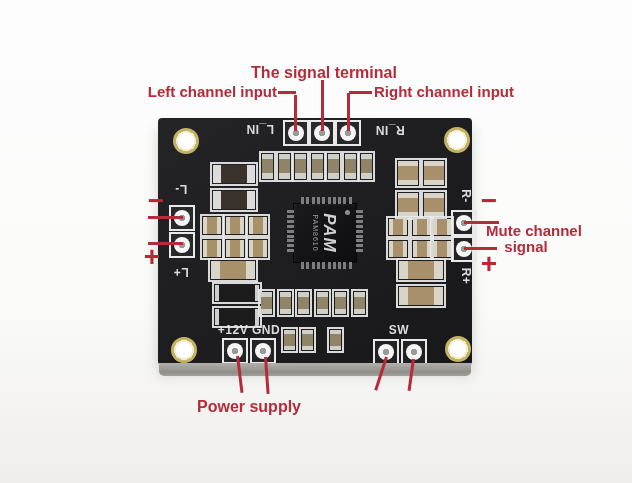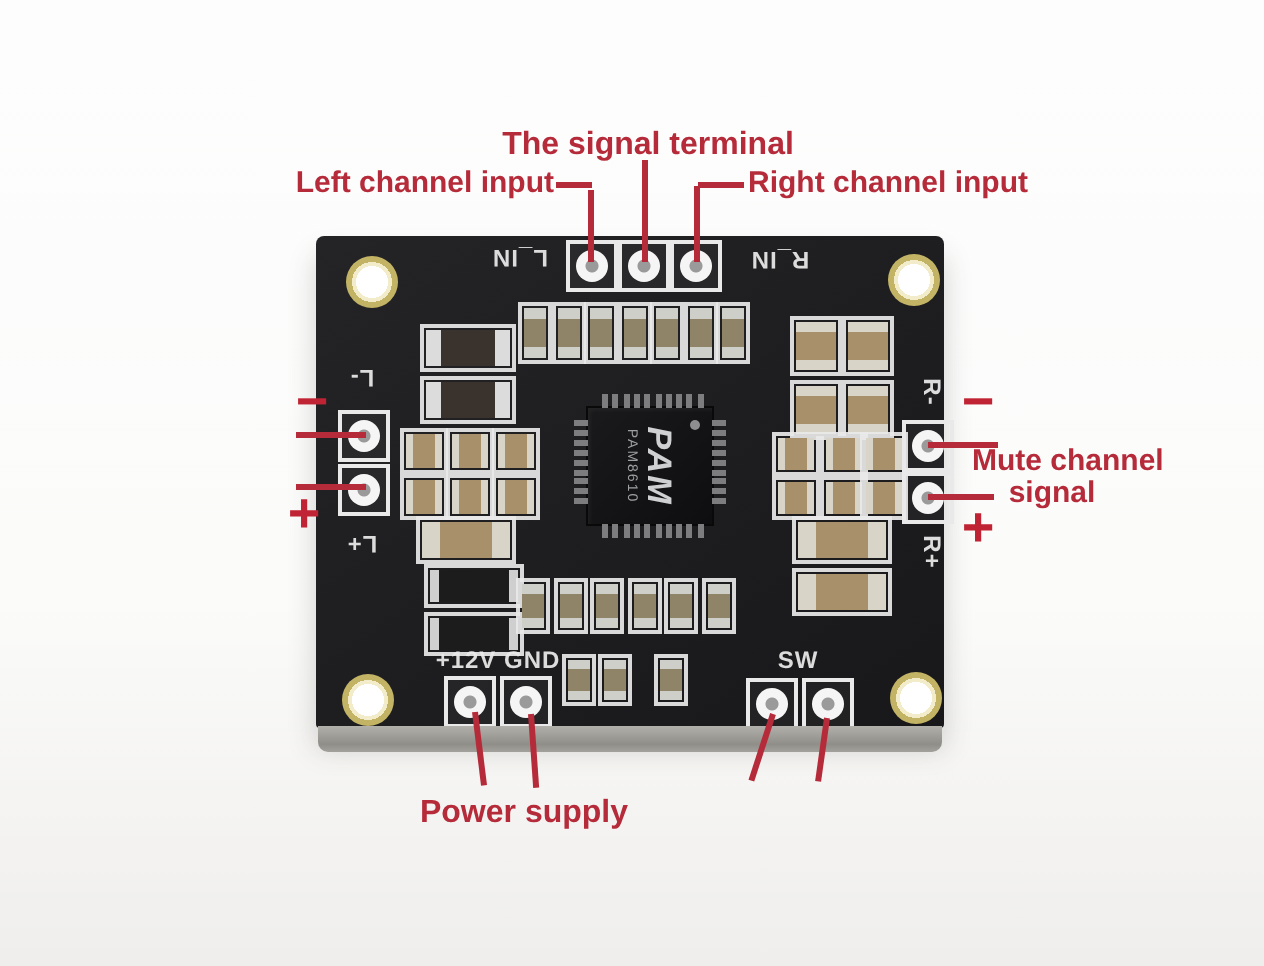--- a/index.html
+++ b/index.html
@@ -298,19 +298,19 @@
       <div class="leader" style="left: 264px; top: 357px; width: 3px; height: 37px; transform: rotate(-4deg); transform-origin: center top;"></div>
       <div class="leader" style="left: 385px; top: 357px; width: 3px; height: 35px; transform: rotate(18deg); transform-origin: center top;"></div>
       <div class="leader" style="left: 412px; top: 359px; width: 3px; height: 32px; transform: rotate(8deg); transform-origin: center top;"></div>
     </div>
 
   <div class="lbl" style="left:234px;top:64px;width:180px;text-align:center;">The signal terminal</div>
   <div class="lbl small" style="left:140px;top:84px;width:137px;text-align:right;">Left channel input</div>
   <div class="lbl small" style="left:374px;top:84px;width:150px;text-align:left;">Right channel input</div>
   <div class="lbl small" style="left:486px;top:223px;width:110px;text-align:left;">Mute channel</div>
   <div class="lbl small" style="left:486px;top:239px;width:80px;text-align:center;">signal</div>
-  <div class="lbl" style="left:194px;top:398px;width:110px;text-align:center;margin-left:13px;">Power supply</div>
+  <div class="lbl" style="left:194px;top:398px;width:110px;text-align:center;">Power supply</div>
 
   <div class="sign" style="left:144px;top:186px;">−</div>
   <div class="sign" style="left:140px;top:242px;">+</div>
   <div class="sign" style="left:477px;top:186px;">−</div>
   <div class="sign" style="left:477px;top:249px;">+</div>
 </div>
 
 </body></html>

